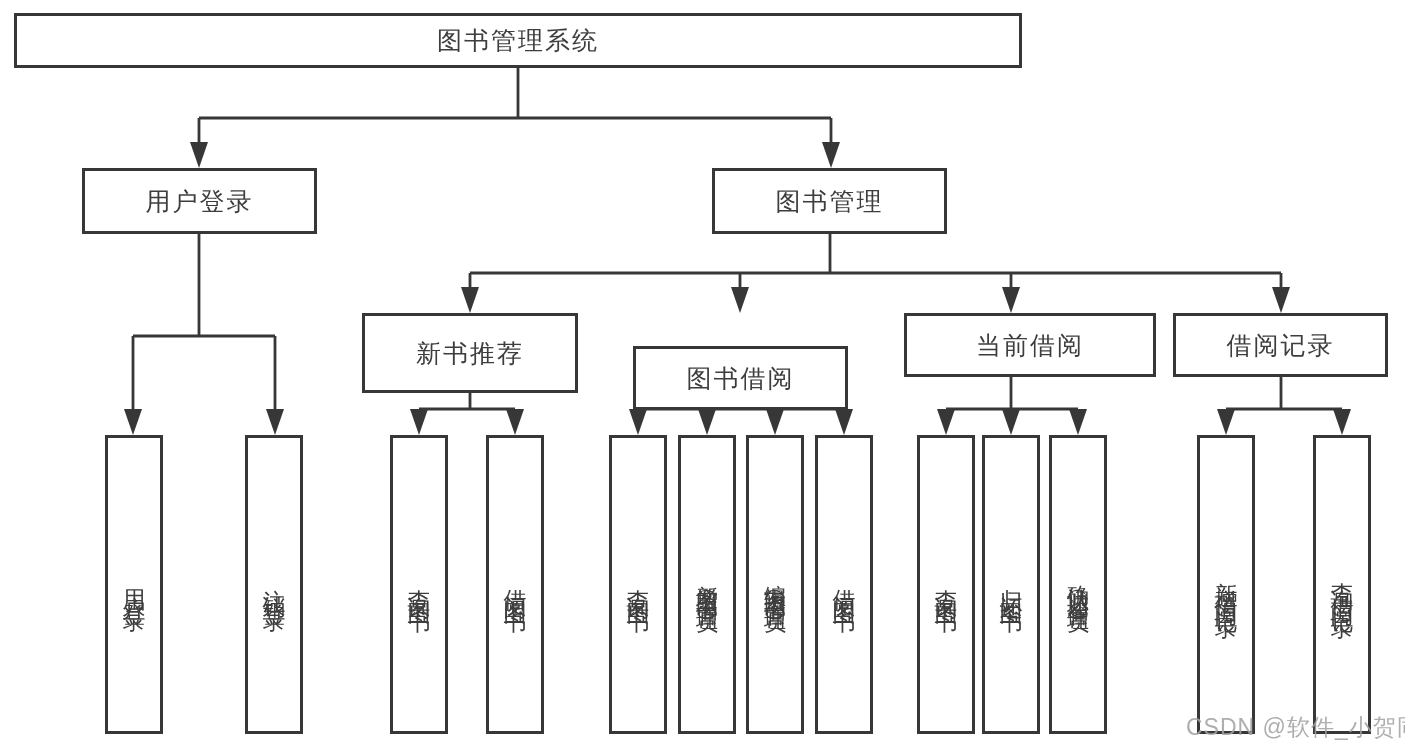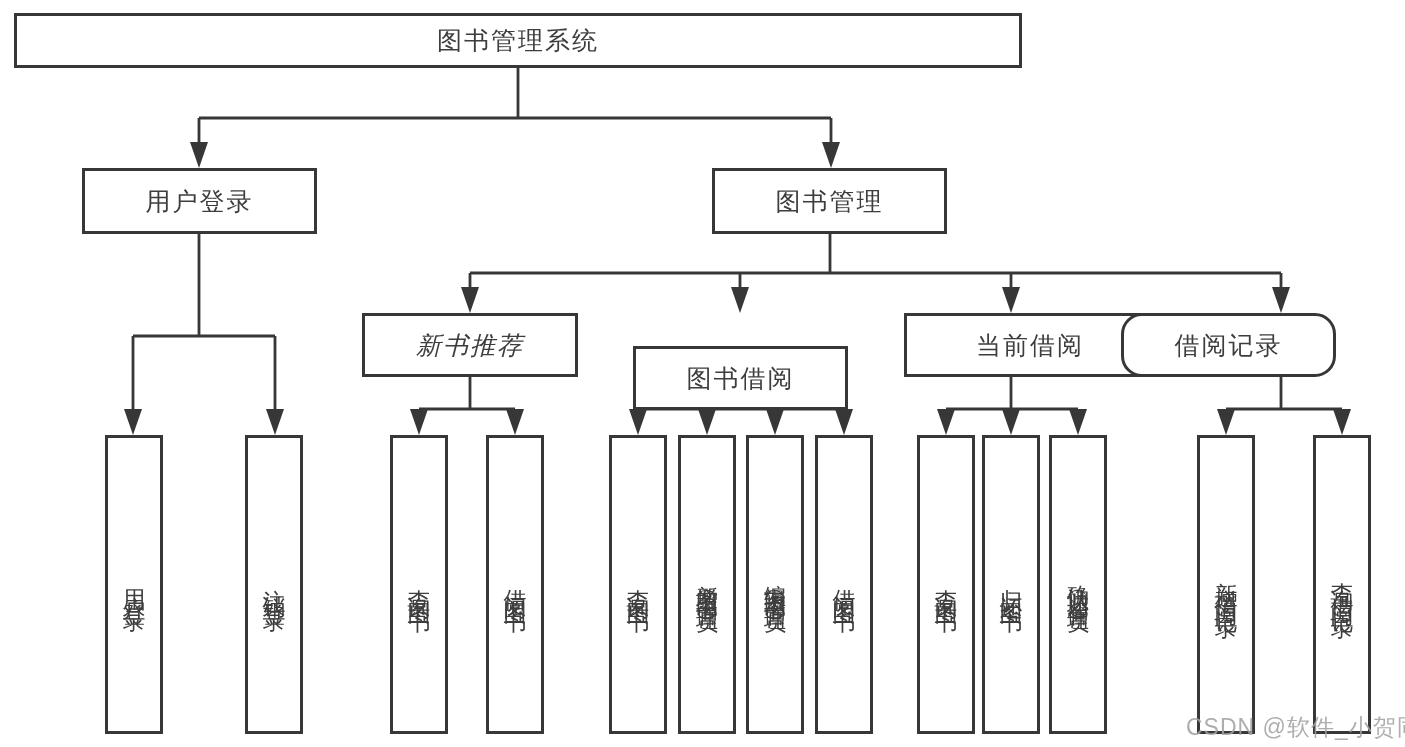--- a/index.html
+++ b/index.html
@@ -31,24 +31,24 @@
     align-items: center;
     justify-content: center;
     z-index: 2;
     font-size: 25px;
     letter-spacing: 2px;
     white-space: nowrap;
   }
   .node.root   { left: 14px;   top: 13px;  width: 1008px; height: 55px; }
   .node.lv2a   { left: 82px;   top: 168px; width: 235px;  height: 66px; }
   .node.lv2b   { left: 712px;  top: 168px; width: 235px;  height: 66px; font-family: Liberation Serif, serif; }
-  .node.lv3a   { left: 362px;  top: 313px; width: 216px;  height: 64px; font-style: italic; }
+  .node.lv3a   { left: 362px;  top: 313px; width: 216px;  height: 80px; }
   .node.lv3b   { left: 633px;  top: 313px; width: 215px;  height: 64px; margin-top: 33px; }
   .node.lv3c   { left: 904px;  top: 313px; width: 252px;  height: 64px; }
-  .node.lv3d   { left: 1121px; top: 313px; width: 215px;  height: 64px; border-radius: 21px; }
+  .node.lv3d   { left: 1173px; top: 313px; width: 215px;  height: 64px; }
   .leaf {
     position: absolute;
     box-sizing: border-box;
     border: 3px solid #373737;
     background: #ffffff;
     color: #3d3d3d;
     top: 435px;
     height: 299px;
     width: 58px;
     z-index: 2;

